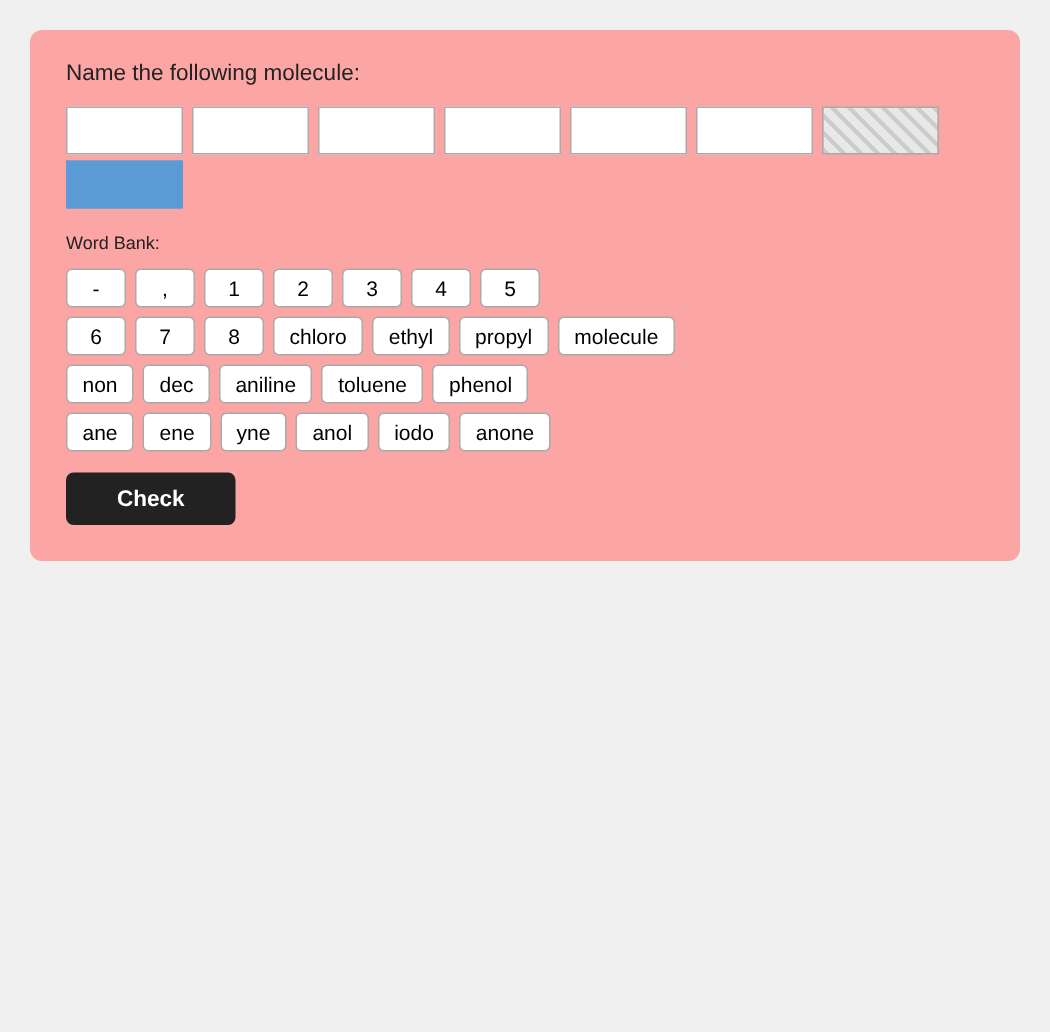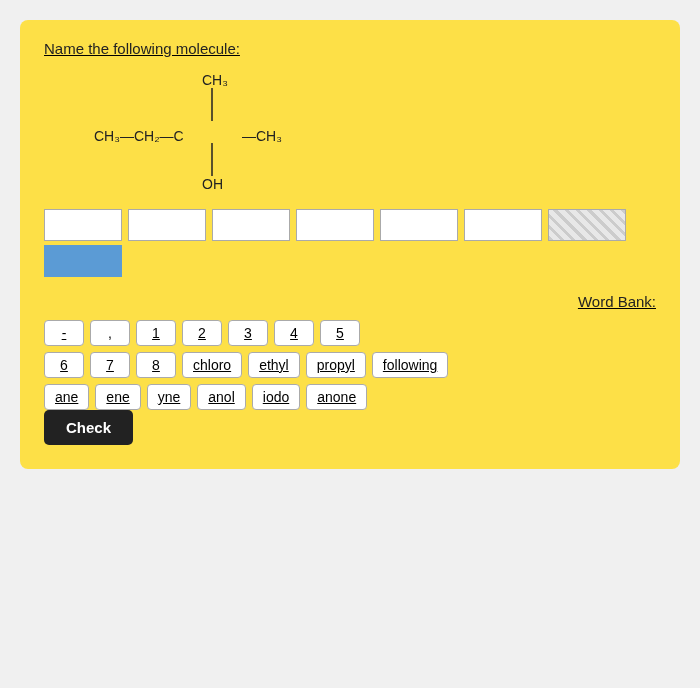--- a/index.html
+++ b/index.html
@@ -5,26 +5,25 @@
     * { box-sizing: border-box; margin: 0; padding: 0; }
     body {
       background: #f0f0f0;
       font-family: Arial, sans-serif;
       font-size: 14px;
       padding: 20px;
       width: 700px;
       min-height: 688px;
     }
     .page {
-      background: #fde047;
+      background: #fca5a5;
       border-radius: 8px;
       padding: 20px 24px 24px 24px;
       max-width: 660px;
       margin: 0 auto;
-      text-decoration: underline;
     }
     .instruction {
       font-size: 15px;
       margin-bottom: 14px;
       color: #222;
     }
     
     .molecule {
       margin: 0 0 18px 30px;
       line-height: 1.4;
@@ -59,25 +58,24 @@
         45deg,
         #ccc,
         #ccc 3px,
         #e8e8e8 3px,
         #e8e8e8 8px
       );
     }
 
     
     .wordbank-label {
-      font-size: 15px;
+      font-size: 12px;
       font-weight: normal;
       margin-bottom: 10px;
       color: #222;
-      text-align: right;
     }
     .wordbank-grid {
       display: flex;
       flex-direction: column;
       gap: 6px;
     }
     .wordbank-row {
       display: flex;
       gap: 6px;
       flex-wrap: wrap;
@@ -93,50 +91,35 @@
       text-align: center;
       user-select: none;
     }
 
     
     .check-btn {
       background: #222;
       color: #fff;
       border: none;
       border-radius: 5px;
-      padding: 9px 22px;
+      padding: 9px 34px;
       font-size: 15px;
       font-weight: bold;
       cursor: pointer;
+      margin-top: 14px;
     }
   </style>
 </head>
 <body>
 
 <div class="page">
 
   <div class="instruction">Name the following molecule:</div>
 
   
-  <div class="molecule">
-    <svg class="molecule-svg" width="280" height="120" viewBox="0 0 280 120">
-
-      <text x="128" y="14" font-family="Arial" font-size="14" fill="#222">CH₃</text>
-
-      <line x1="138" y1="17" x2="138" y2="50" stroke="#222" stroke-width="1.5"></line>
-
-      <text x="20" y="70" font-family="Arial" font-size="14" fill="#222">CH₃—CH₂—C</text>
-
-      <text x="168" y="70" font-family="Arial" font-size="14" fill="#222">—CH₃</text>
-
-      <line x1="138" y1="72" x2="138" y2="105" stroke="#222" stroke-width="1.5"></line>
-
-      <text x="128" y="118" font-family="Arial" font-size="14" fill="#222">OH</text>
-    </svg>
-  </div>
 
   
   <div class="answer-row">
     <div class="answer-box"></div>
     <div class="answer-box"></div>
     <div class="answer-box"></div>
     <div class="answer-box"></div>
     <div class="answer-box"></div>
     <div class="answer-box"></div>
     <div class="answer-box striped"></div>
@@ -161,26 +144,33 @@
       <div class="word-chip">5</div>
     </div>
 
     <div class="wordbank-row">
       <div class="word-chip">6</div>
       <div class="word-chip">7</div>
       <div class="word-chip">8</div>
       <div class="word-chip">chloro</div>
       <div class="word-chip">ethyl</div>
       <div class="word-chip">propyl</div>
-      <div class="word-chip">following</div>
+      <div class="word-chip">molecule</div>
     </div>
 
 
 
 
+    <div class="wordbank-row">
+      <div class="word-chip">non</div>
+      <div class="word-chip">dec</div>
+      <div class="word-chip">aniline</div>
+      <div class="word-chip">toluene</div>
+      <div class="word-chip">phenol</div>
+    </div>
 
     <div class="wordbank-row">
       <div class="word-chip">ane</div>
       <div class="word-chip">ene</div>
       <div class="word-chip">yne</div>
       <div class="word-chip">anol</div>
       <div class="word-chip">iodo</div>
       <div class="word-chip">anone</div>
     </div>
 

